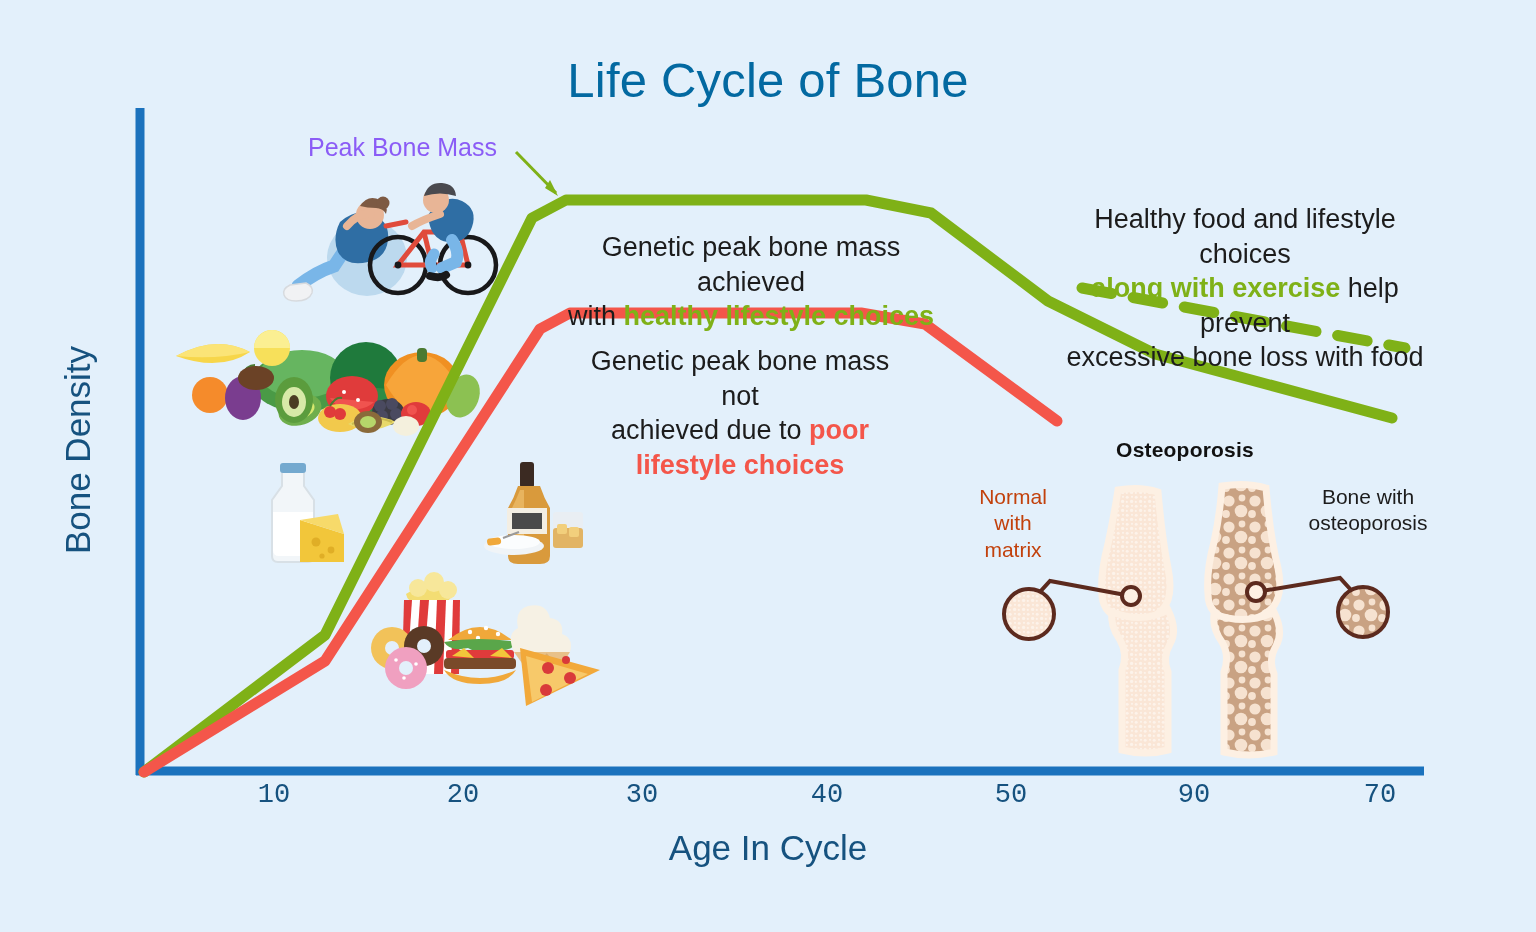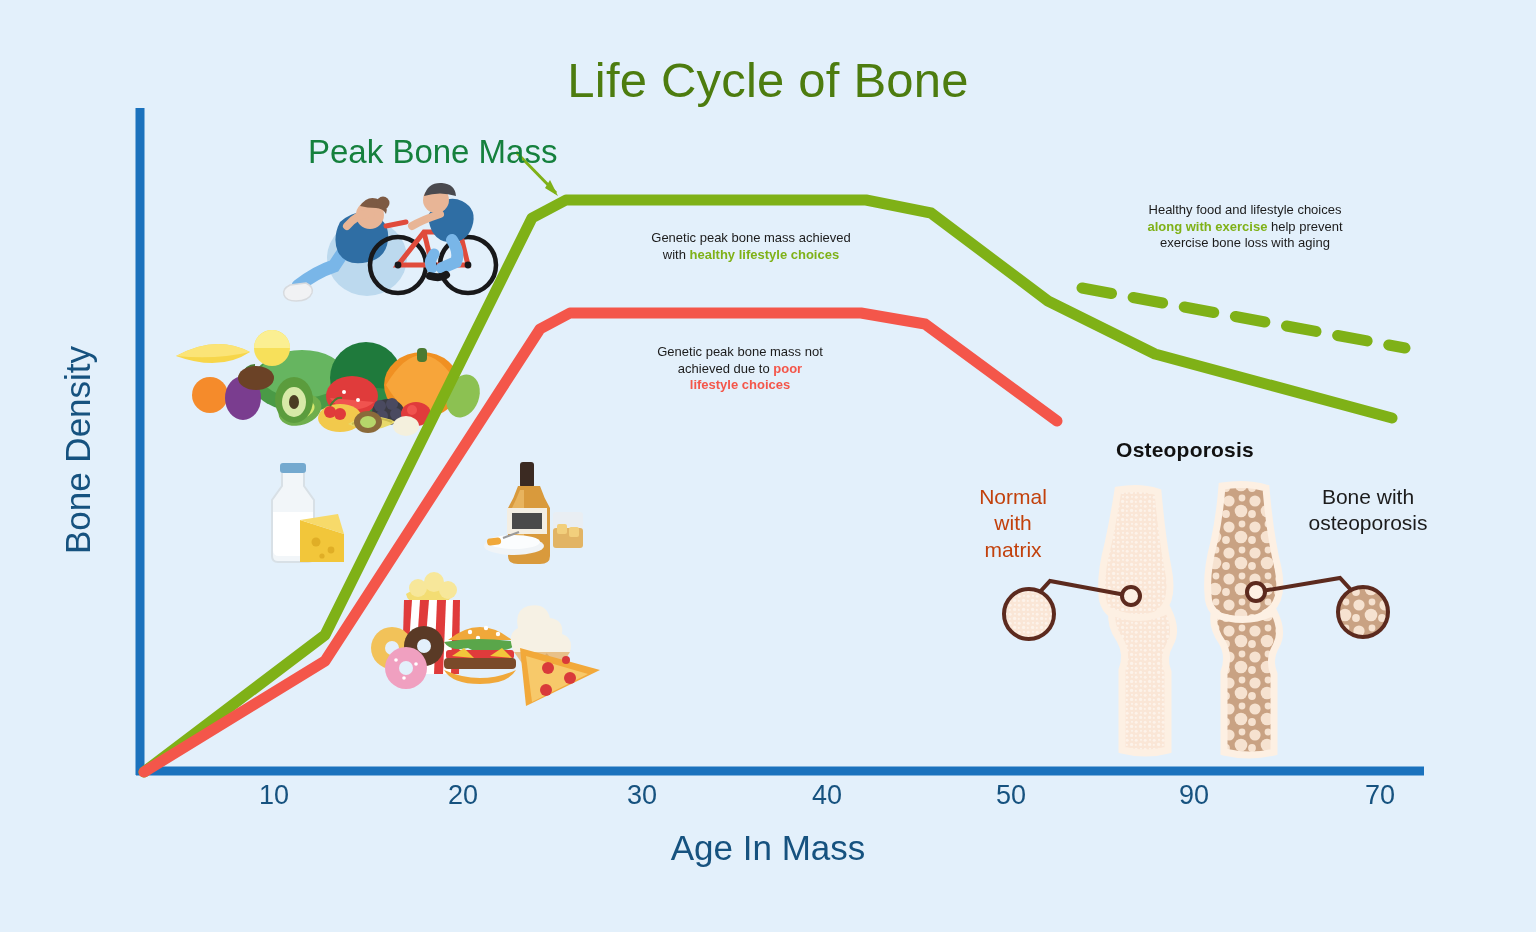--- a/index.html
+++ b/index.html
@@ -15,21 +15,21 @@
     width:1536px; height:932px;
     background:#e3f0fb;
   }
   .abs{ position:absolute; }
 
   
   #chart-title{
     left:0; top:52px; width:1536px;
     text-align:center;
     font-size:49px;
-    color:#4d7c0f;
+    color:#0369a1;
     letter-spacing:.2px;
     font-weight:400;
   }
 
   
   #y-axis-label{
     left:-52px; top:430px;
     width:260px; text-align:center;
     transform:rotate(-90deg);
     transform-origin:50% 50%;
@@ -41,36 +41,37 @@
     text-align:center;
     font-size:35px;
     color:#16527f;
   }
   .x-tick{
     top:780px;
     font-size:27px;
     color:#16527f;
     text-align:center;
     width:60px;
+    font-family:Liberation Mono, monospace;
   }
 
   
   .annot{
-    font-size:13px;
+    font-size:27px;
     line-height:1.28;
     color:#1c1c1c;
     text-align:center;
   }
   .g-em{ color:#7fb117; font-weight:700; }
   .r-em{ color:#f4564a; font-weight:700; }
 
   #peak-bone-mass-label{
     left:308px; top:133px;
-    font-size:33px;
-    color:#15803d;
+    font-size:25px;
+    color:#8b5cf6;
     white-space:nowrap;
   }
 
   #annot-healthy{ left:556px; top:230px; width:390px; }
   #annot-poor   { left:570px; top:344px; width:340px; }
   #annot-aging  { left:1056px; top:202px; width:378px; }
 
   
   #osteoporosis-title{
     left:1040px; top:438px; width:290px;
@@ -303,21 +304,21 @@
     <g fill="none" stroke-linecap="round" stroke-linejoin="round">
       <polyline stroke="#7fb117" stroke-width="11" points="144,772 325,635 532,218 566,200 866,200 931,213 1048,301 1155,354 1392,418"></polyline>
       <polyline stroke="#f4564a" stroke-width="11" points="144,772 325,661 540,329 570,313 861,313 925,324 1057,421"></polyline>
       <polyline stroke="#7fb117" stroke-width="11" stroke-dasharray="30 22" points="1082,288 1405,348"></polyline>
     </g>
   </svg>
 
   <div id="chart-title" class="abs">Life Cycle of Bone</div>
 
   <div id="y-axis-label" class="abs">Bone Density</div>
-  <div id="x-axis-label" class="abs">Age In Mass</div>
+  <div id="x-axis-label" class="abs">Age In Cycle</div>
 
   <div class="abs x-tick" style="left:244px">10</div>
   <div class="abs x-tick" style="left:433px">20</div>
   <div class="abs x-tick" style="left:612px">30</div>
   <div class="abs x-tick" style="left:797px">40</div>
   <div class="abs x-tick" style="left:981px">50</div>
   <div class="abs x-tick" style="left:1164px">90</div>
   <div class="abs x-tick" style="left:1350px">70</div>
 
   <div id="peak-bone-mass-label" class="abs">Peak Bone Mass</div>
@@ -329,21 +330,21 @@
   </div>
 
   <div id="annot-healthy" class="abs annot">
     <span>Genetic peak bone mass achieved</span><br>
     <span>with </span><span class="g-em">healthy lifestyle choices</span>
   </div>
 
   <div id="annot-aging" class="abs annot">
     <span>Healthy food and lifestyle choices</span><br>
     <span class="g-em">along with exercise</span><span> help prevent</span><br>
-    <span>exercise bone loss with aging</span>
+    <span>excessive bone loss with food</span>
   </div>
 
   <div id="osteoporosis-title" class="abs">Osteoporosis</div>
 
   <div id="label-normal-bone" class="abs">
     <span>Normal</span><br>
     <span>with</span><br>
     <span>matrix</span>
   </div>
 

